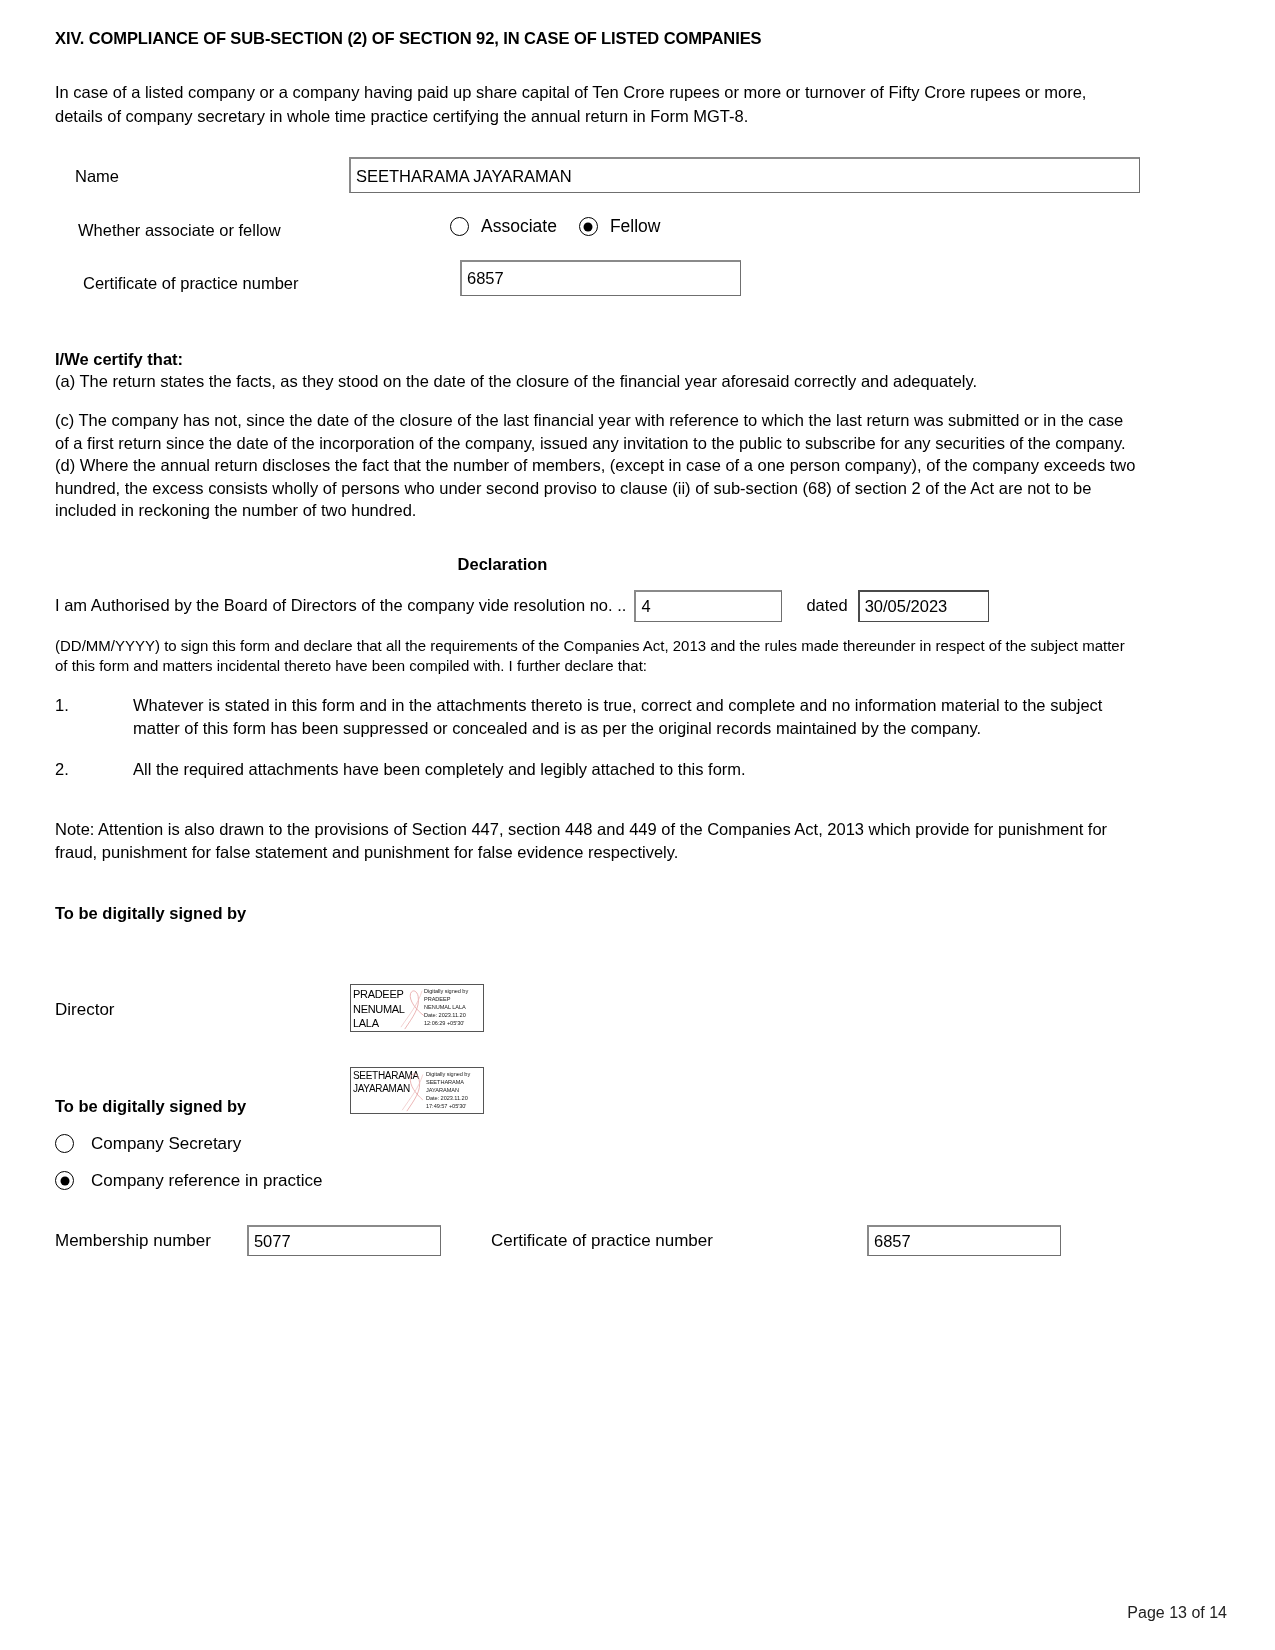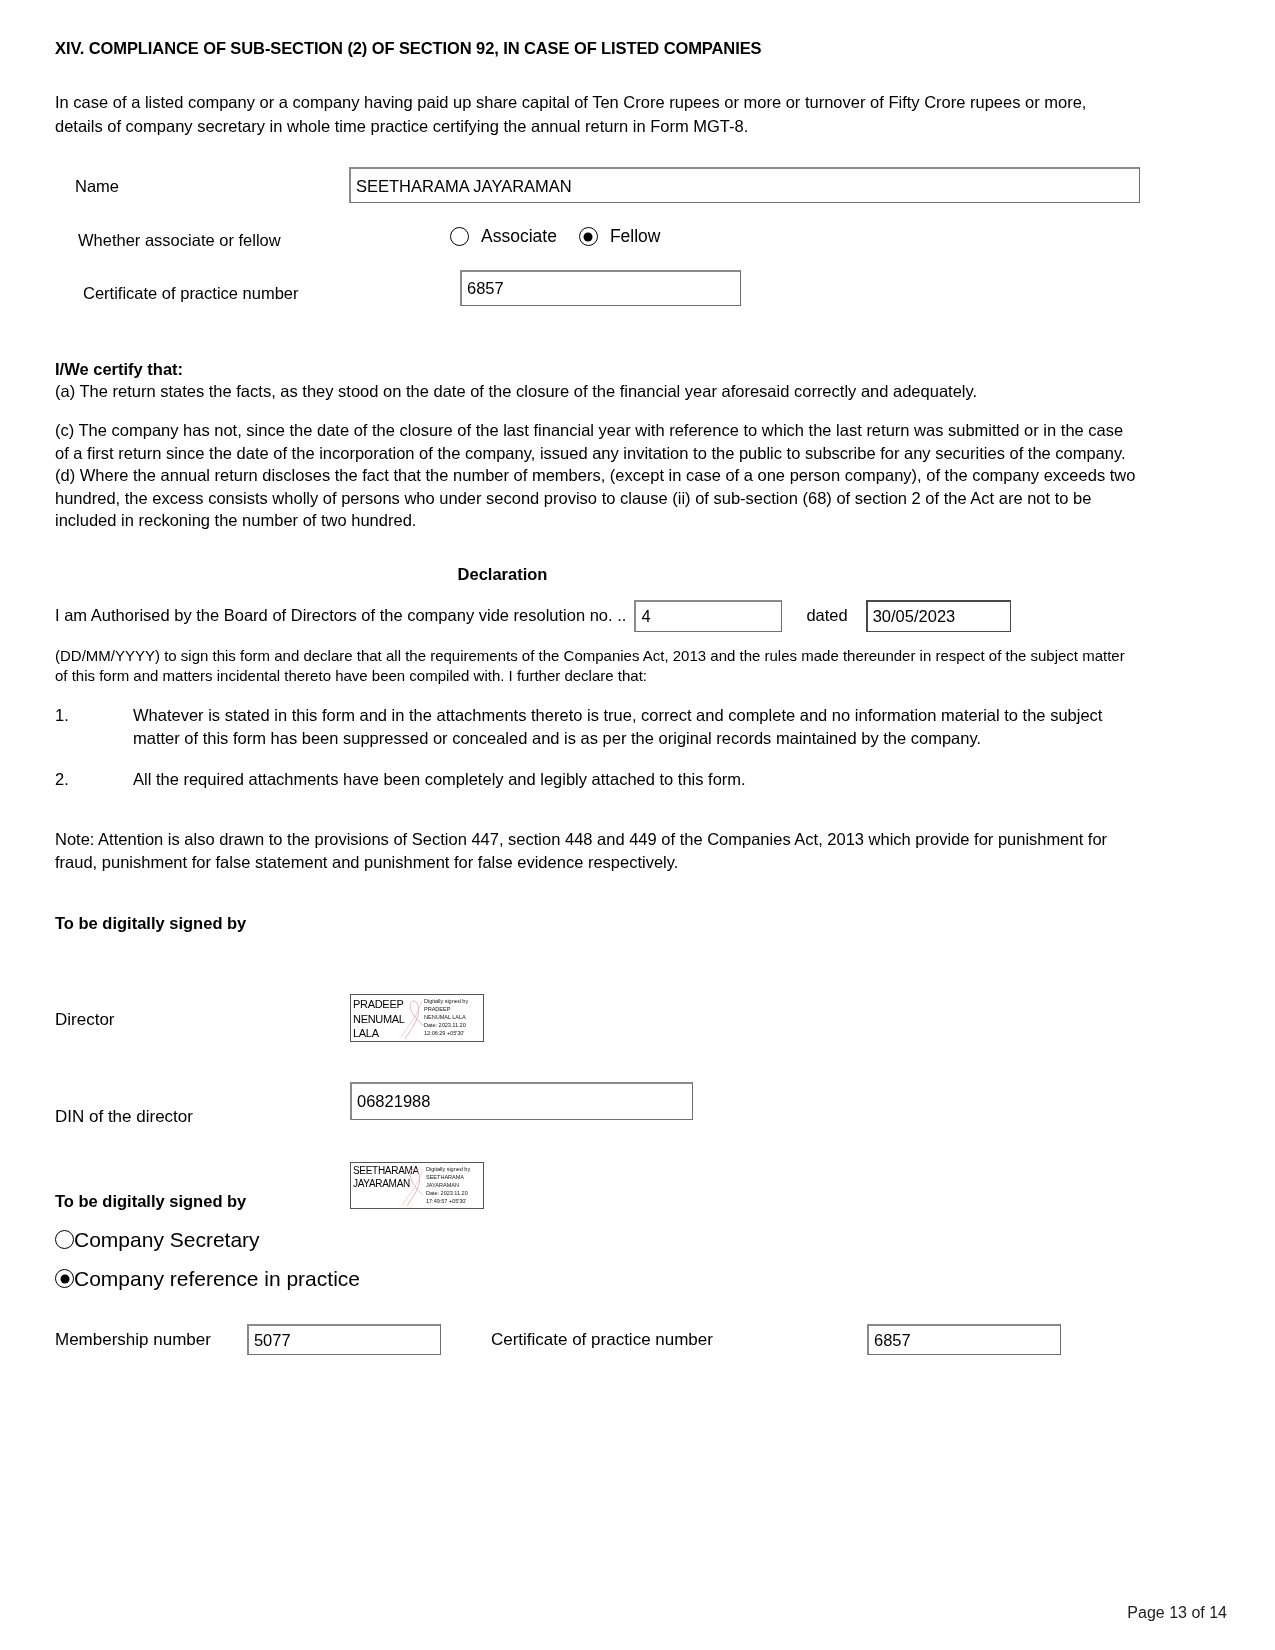--- a/index.html
+++ b/index.html
@@ -16,21 +16,21 @@
     width: 1275px;
     height: 1650px;
     background: #ffffff;
     margin: 0 auto;
     overflow: hidden;
     box-sizing: border-box;
   }
   .content {
     position: absolute;
     left: 55px;
-    top: 38px;
+    top: 28px;
     width: 1085px;
   }
 
   
   .section-title {
     font-size: 16.5px;
     font-weight: bold;
     letter-spacing: -0.1px;
     margin: 0 0 32px 0;
     line-height: 1.3;
@@ -128,21 +128,21 @@
     font-size: 16.5px;
     margin: 33px 0 16px 0;
     padding-right: 190px;
   }
   .decl-line {
     display: flex;
     align-items: center;
     font-size: 16.5px;
   }
   .box-res   { width: 148px; height: 32px; margin-left: 8px; }
-  .box-dated { width: 145px; height: 32px; margin-left: 18px; border-color:#4a4a4a; }
+  .box-dated { width: 131px; height: 32px; margin-left: 10px; border-color:#4a4a4a; }
   .dated-lbl { margin-left: 24px; }
 
   .decl-follow {
     font-size: 15px;
     line-height: 1.38;
     margin: 14px 0 0 0;
   }
   .numbered {
     display: flex;
     font-size: 16.5px;
@@ -220,21 +220,21 @@
     transform: translateX(-55%);
   }
 
   .box-din { width: 343px; height: 38px; margin-left: 0; }
 
   .radio-line {
     display: flex;
     align-items: center;
     margin-top: 18px;
   }
-  .radio-line .radio-label { font-size: 21px; margin-left: 0; }
+  .radio-line .radio-label { font-size: 17px; margin-left: 17px; }
 
   .bottom-row {
     display: flex;
     align-items: center;
     margin-top: 35px;
     font-size: 17px;
   }
   .box-member { width: 194px; height: 31px; margin-left: 36px; }
   .cop2-lbl { margin-left: 50px; }
   .box-cop2 { width: 194px; height: 31px; margin-left: 154px; }
@@ -321,24 +321,20 @@
           <div>Date: 2023.11.20</div>
           <div>12:06:29 +05'30'</div>
         </div>
         <svg class="sig-squiggle" viewBox="0 0 34 48">
           <path d="M6 46 C 14 34, 22 24, 20 12 C 19 6, 14 4, 12 9 C 10 16, 18 26, 26 32" fill="none" stroke="#e8a9a9" stroke-width="0.9"></path>
           <path d="M2 44 C 10 32, 20 20, 24 6" fill="none" stroke="#edbcbc" stroke-width="0.7"></path>
         </svg>
       </div>
     </div>
 
-    <div class="sig-row">
-      <div class="sig-label">DIN of the director</div>
-      <div class="input-box box-din">06821988</div>
-    </div>
 
     <div class="sig-row">
       <div class="sig-label bold">To be digitally signed by</div>
       <div class="sig-stamp secretary">
         <div class="sig-name">SEETHARAMA JAYARAMAN</div>
         <div class="sig-meta">
           <div>Digitally signed by</div>
           <div>SEETHARAMA</div>
           <div>JAYARAMAN</div>
           <div>Date: 2023.11.20</div>

